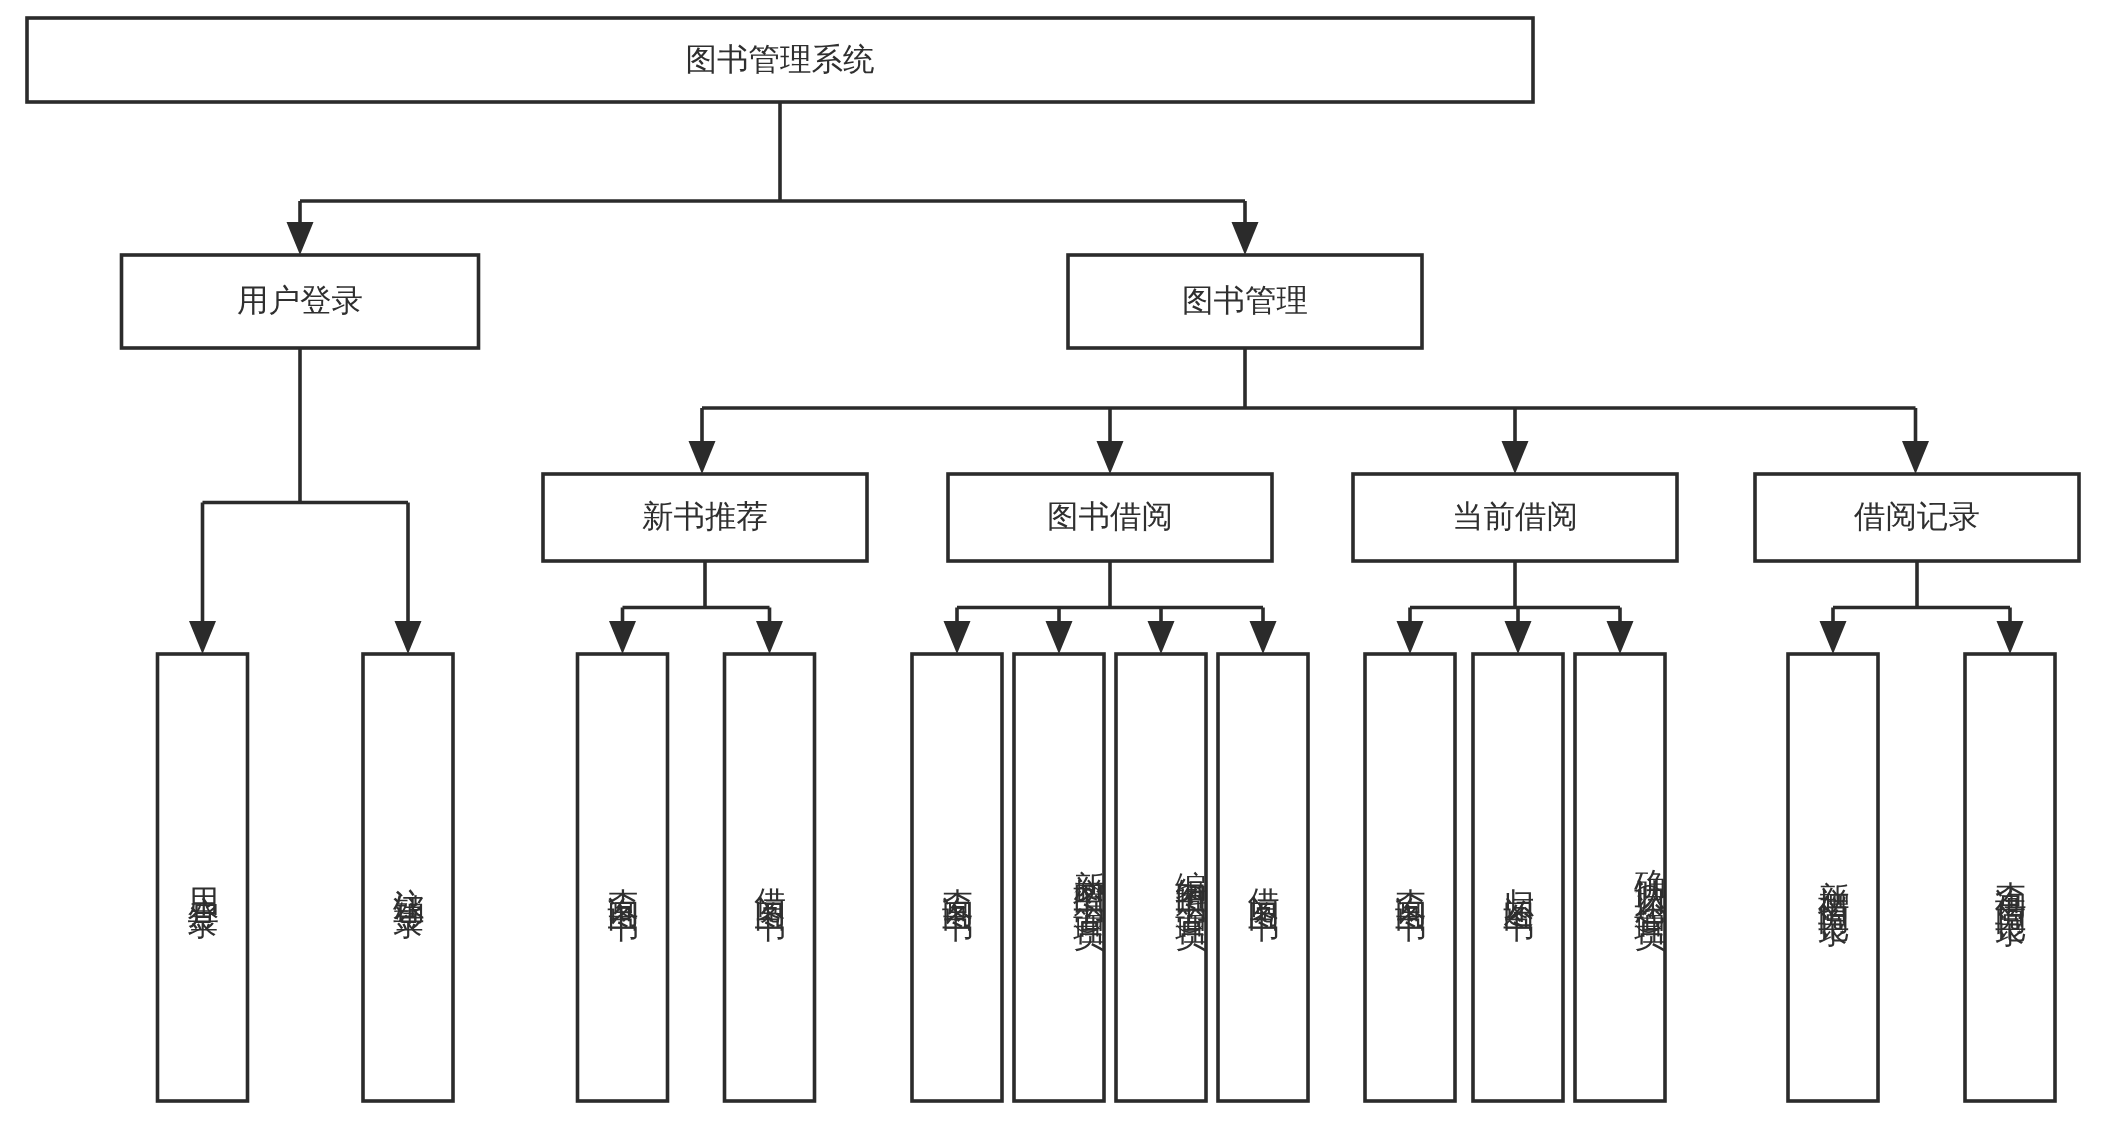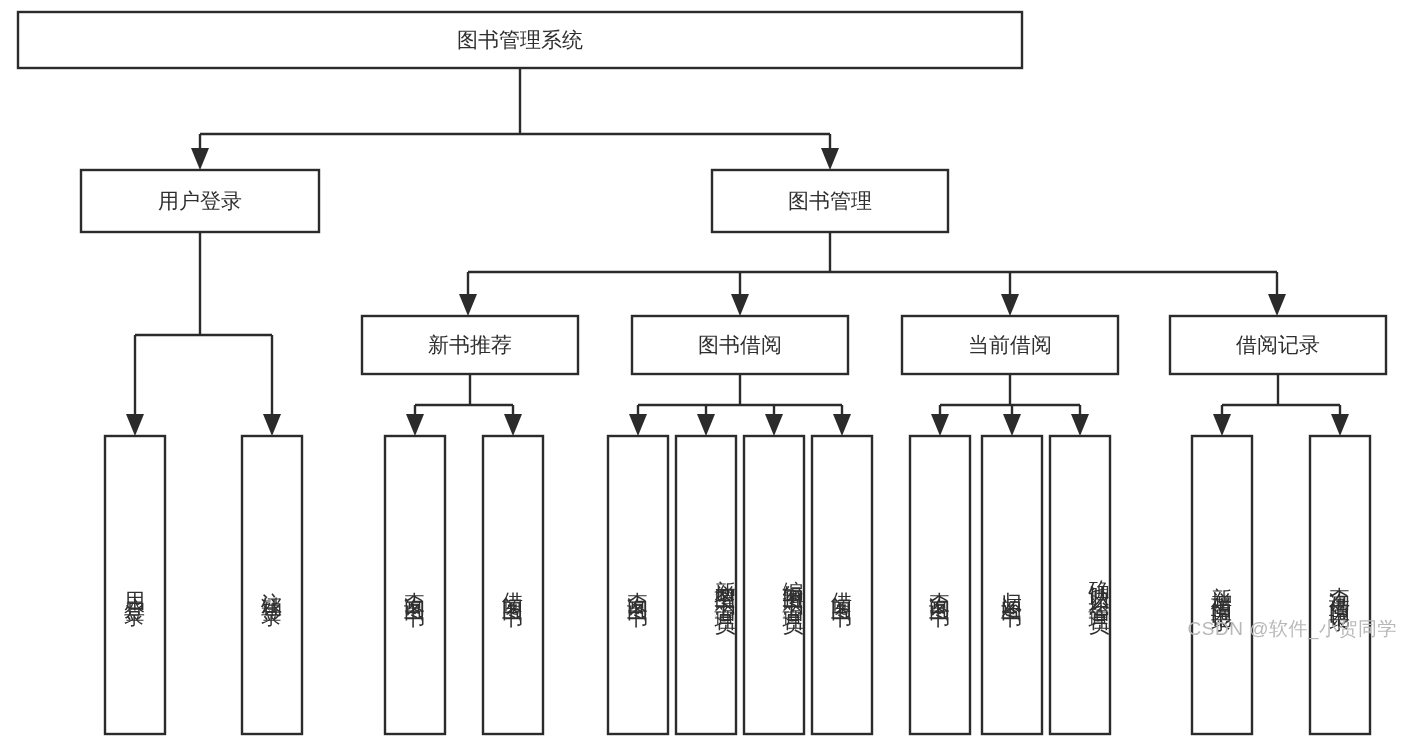--- a/index.html
+++ b/index.html
@@ -191,14 +191,13 @@
       <div class="leaf-label-wrap" style="left: 676px; top: 446px; width: 60px; height: 278px;">新增图书（管理员）</div>
       <div class="leaf-label-wrap" style="left: 744px; top: 446px; width: 60px; height: 278px;">编辑图书（管理员）</div>
       <div class="leaf-label-wrap centered" style="left: 812px; top: 446px; width: 60px; height: 278px;">借阅图书</div>
       <div class="leaf-label-wrap centered" style="left: 910px; top: 446px; width: 60px; height: 278px;">查询图书</div>
       <div class="leaf-label-wrap centered" style="left: 982px; top: 446px; width: 60px; height: 278px;">归还图书</div>
       <div class="leaf-label-wrap" style="left: 1050px; top: 446px; width: 60px; height: 278px;">确认归还（管理员）</div>
       <div class="leaf-label-wrap centered" style="left: 1192px; top: 446px; width: 60px; height: 278px;">新增借阅记录</div>
       <div class="leaf-label-wrap centered" style="left: 1310px; top: 446px; width: 60px; height: 278px;">查询借阅记录</div>
     </div>
 
-  <div class="watermark">CSDN @软件_小贺同学</div>
 </div>
 
 </body></html>

